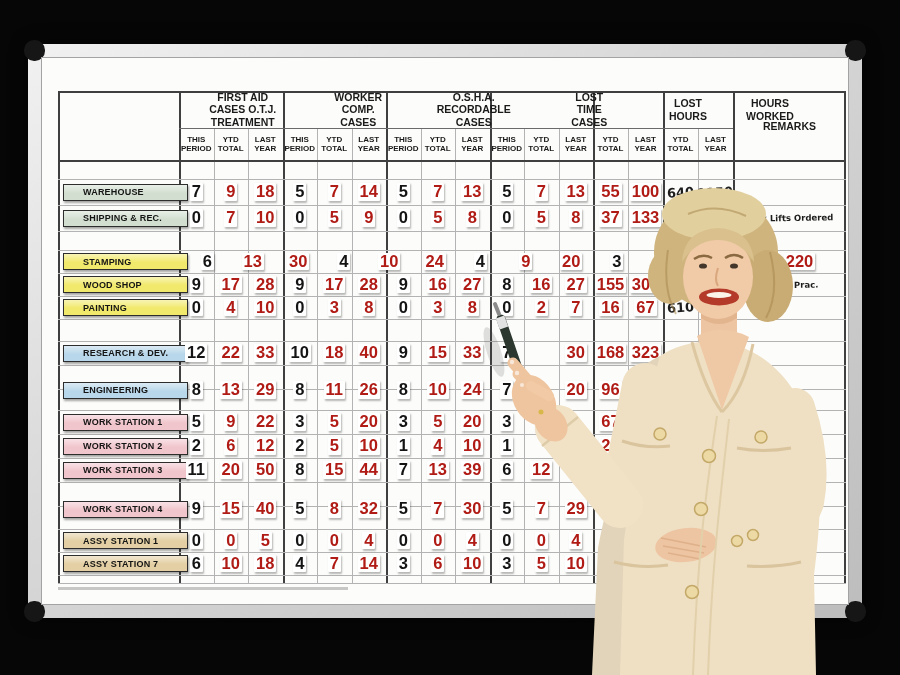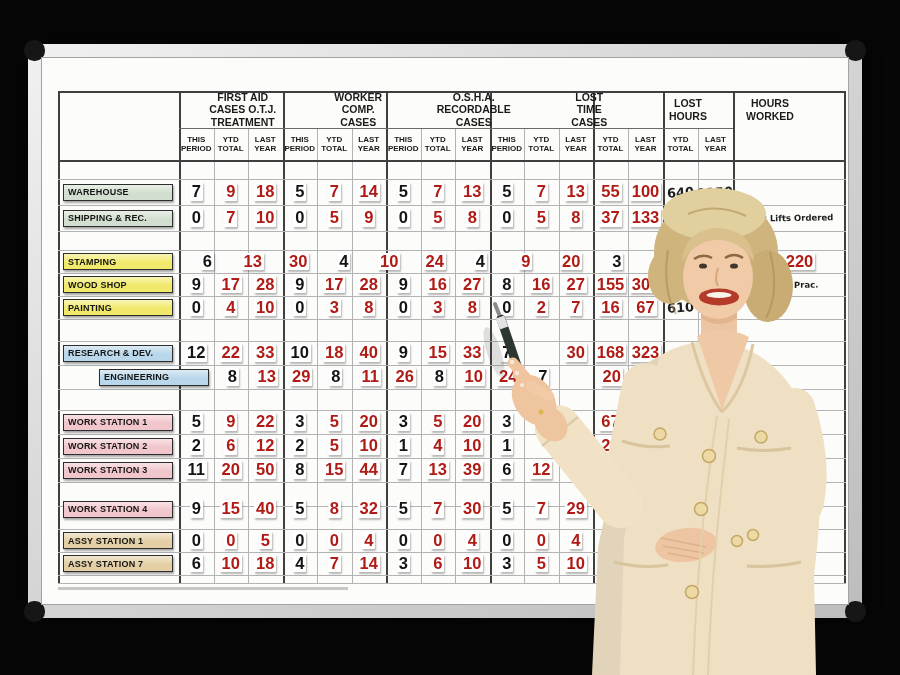--- a/index.html
+++ b/index.html
@@ -30,21 +30,21 @@
   .hcell{display:flex;align-items:center;justify-content:center;text-align:center;
          font-weight:bold;white-space:pre-line;color:#1a1a1a;}
   .head1 .hcell{font-size:10.5px;line-height:1.18;}
   .head2 .hcell{font-size:8px;line-height:1.15;}
   .remhead{position:absolute;left:675px;top:0;width:113px;height:69px;display:flex;
            align-items:center;justify-content:center;font-weight:bold;font-size:10.5px;color:#1a1a1a;}
   .row{position:absolute;left:0;display:grid;align-items:center;
        grid-template-columns:121px repeat(12,34.5px) repeat(4,35px) 113px;}
   .chip{margin-left:5px;height:15px;width:104px;border:1px solid #2d2d2d;
         box-shadow:1px 2px 2px rgba(0,0,0,.35);display:flex;align-items:center;
-        padding-left:4px;font-size:9px;font-weight:bold;color:#141414;letter-spacing:.2px;
+        padding-left:19px;font-size:9px;font-weight:bold;color:#141414;letter-spacing:.2px;
         white-space:nowrap;overflow:hidden;}
   .num{justify-self:center;font-size:16.5px;font-weight:bold;background:#fff;
        padding:0 2px;line-height:1.08;box-shadow:1px 1.5px 2px rgba(0,0,0,.28);border-radius:1px;}
   .num.red{color:#b01b15;} .num.blk{color:#141414;}
   .hwv{justify-self:center;font-family:"DejaVu Sans",sans-serif;font-weight:bold;
        font-size:13px;color:#1d1d1d;transform:rotate(-3deg);}
   .remark{font-family:"DejaVu Sans",sans-serif;font-weight:bold;font-size:8.5px;
           color:#1d1d1d;text-align:center;transform:rotate(-1deg);}
   .fineprint{position:absolute;left:16px;top:529px;width:290px;height:3px;
              background:#9a9a9a;opacity:.55;}
@@ -53,20 +53,21 @@
 </head>
 <body>
 
 <div class="frame">
   <div class="cap tl"></div>
   <div class="cap tr"></div>
   <div class="cap bl"></div>
   <div class="cap br"></div>
   <div class="face">
     <div class="tbl" id="tbl">
+      <div class="remhead">REMARKS</div>
     <div class="vl dark" style="left: 0px;"></div>
         <div class="vl dark" style="left: 121px;"></div>
         <div class="vl dark" style="left: 224.5px;"></div>
         <div class="vl dark" style="left: 328px;"></div>
         <div class="vl dark" style="left: 431.5px;"></div>
         <div class="vl dark" style="left: 535px;"></div>
         <div class="vl dark" style="left: 605px;"></div>
         <div class="vl dark" style="left: 675px;"></div>
         <div class="vl dark" style="left: 786px;"></div>
         <div class="vl light" style="left: 155.5px;"></div>
@@ -282,21 +283,21 @@
           <div class="num red">33</div>
           <div class="num blk">7</div>
           <div></div>
           <div class="num red">30</div>
           <div class="num red">168</div>
           <div class="num red">323</div>
           <div></div>
           <div></div>
           <div class="remark"></div>
         </div>
-        <div class="row" style="top: 274px; height: 24px; margin-left: 36px;">
+        <div class="row" style="top: 287px; height: 24px;">
           <div>
             <div class="chip" style="background: linear-gradient(rgba(255, 255, 255, 0.5), rgba(255, 255, 255, 0) 55%), rgb(185, 215, 234);">ENGINEERING</div>
           </div>
           <div class="num blk">8</div>
           <div class="num red">13</div>
           <div class="num red">29</div>
           <div class="num blk">8</div>
           <div class="num red">11</div>
           <div class="num red">26</div>
           <div class="num blk">8</div>

